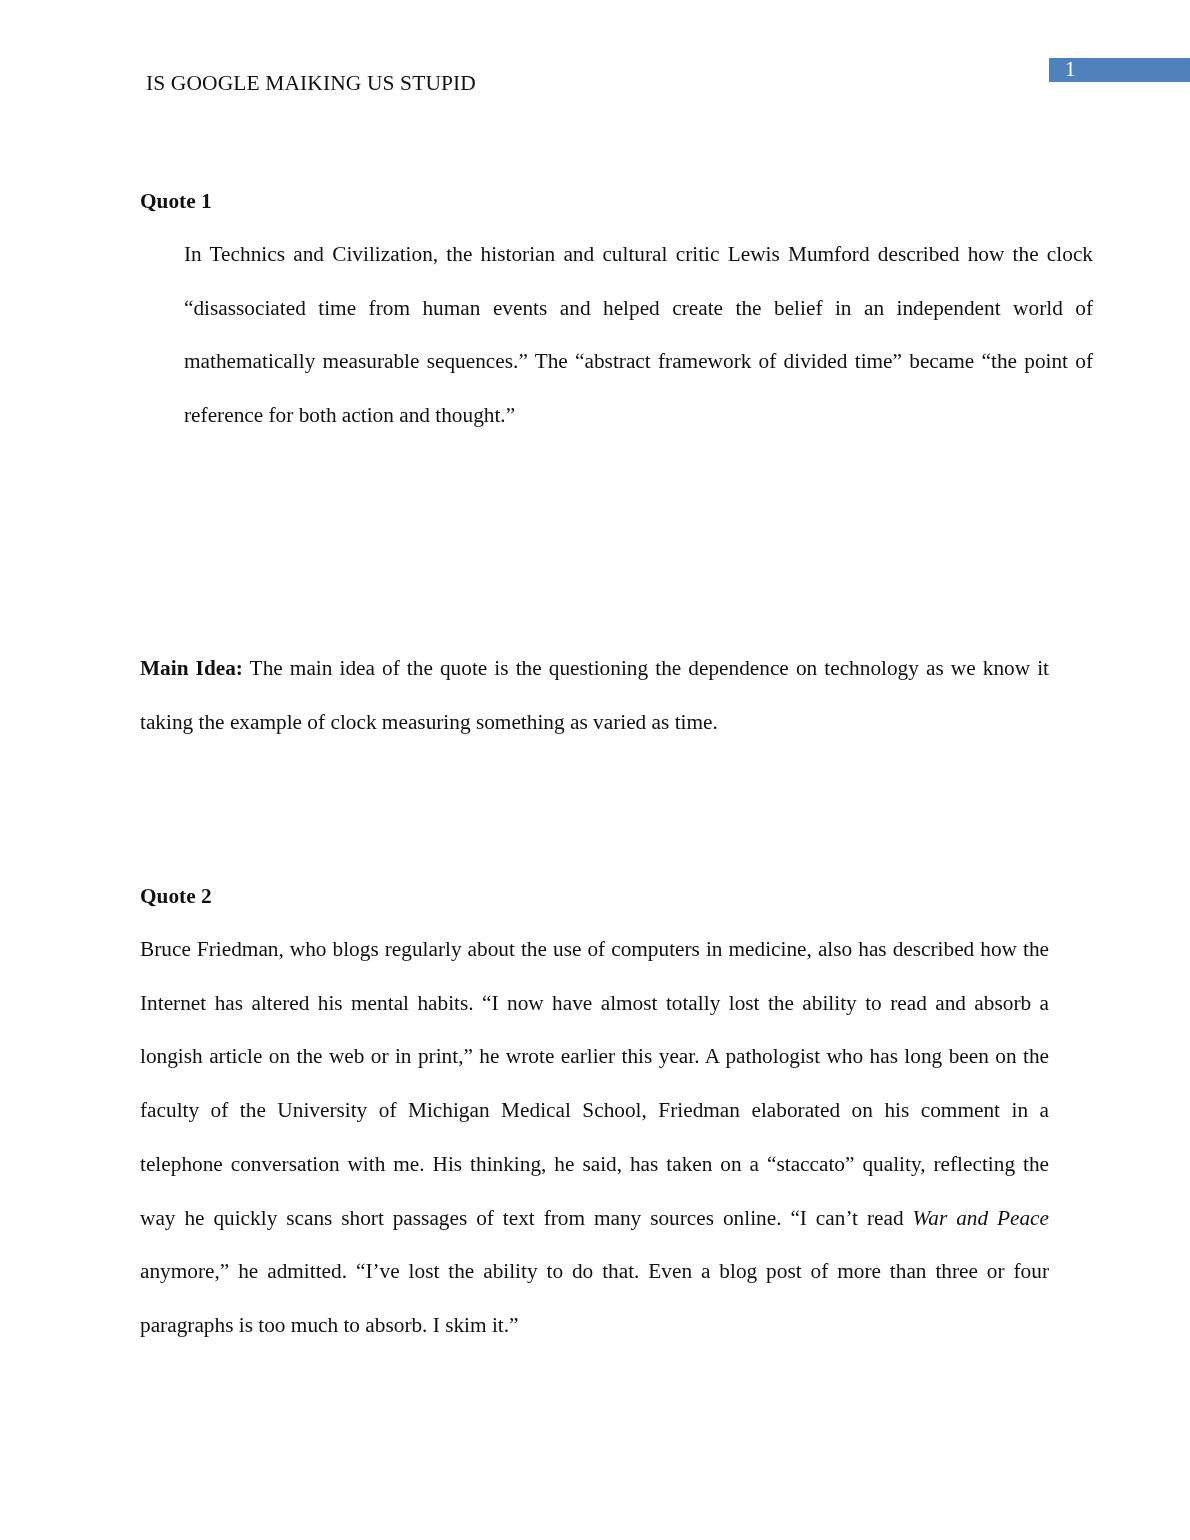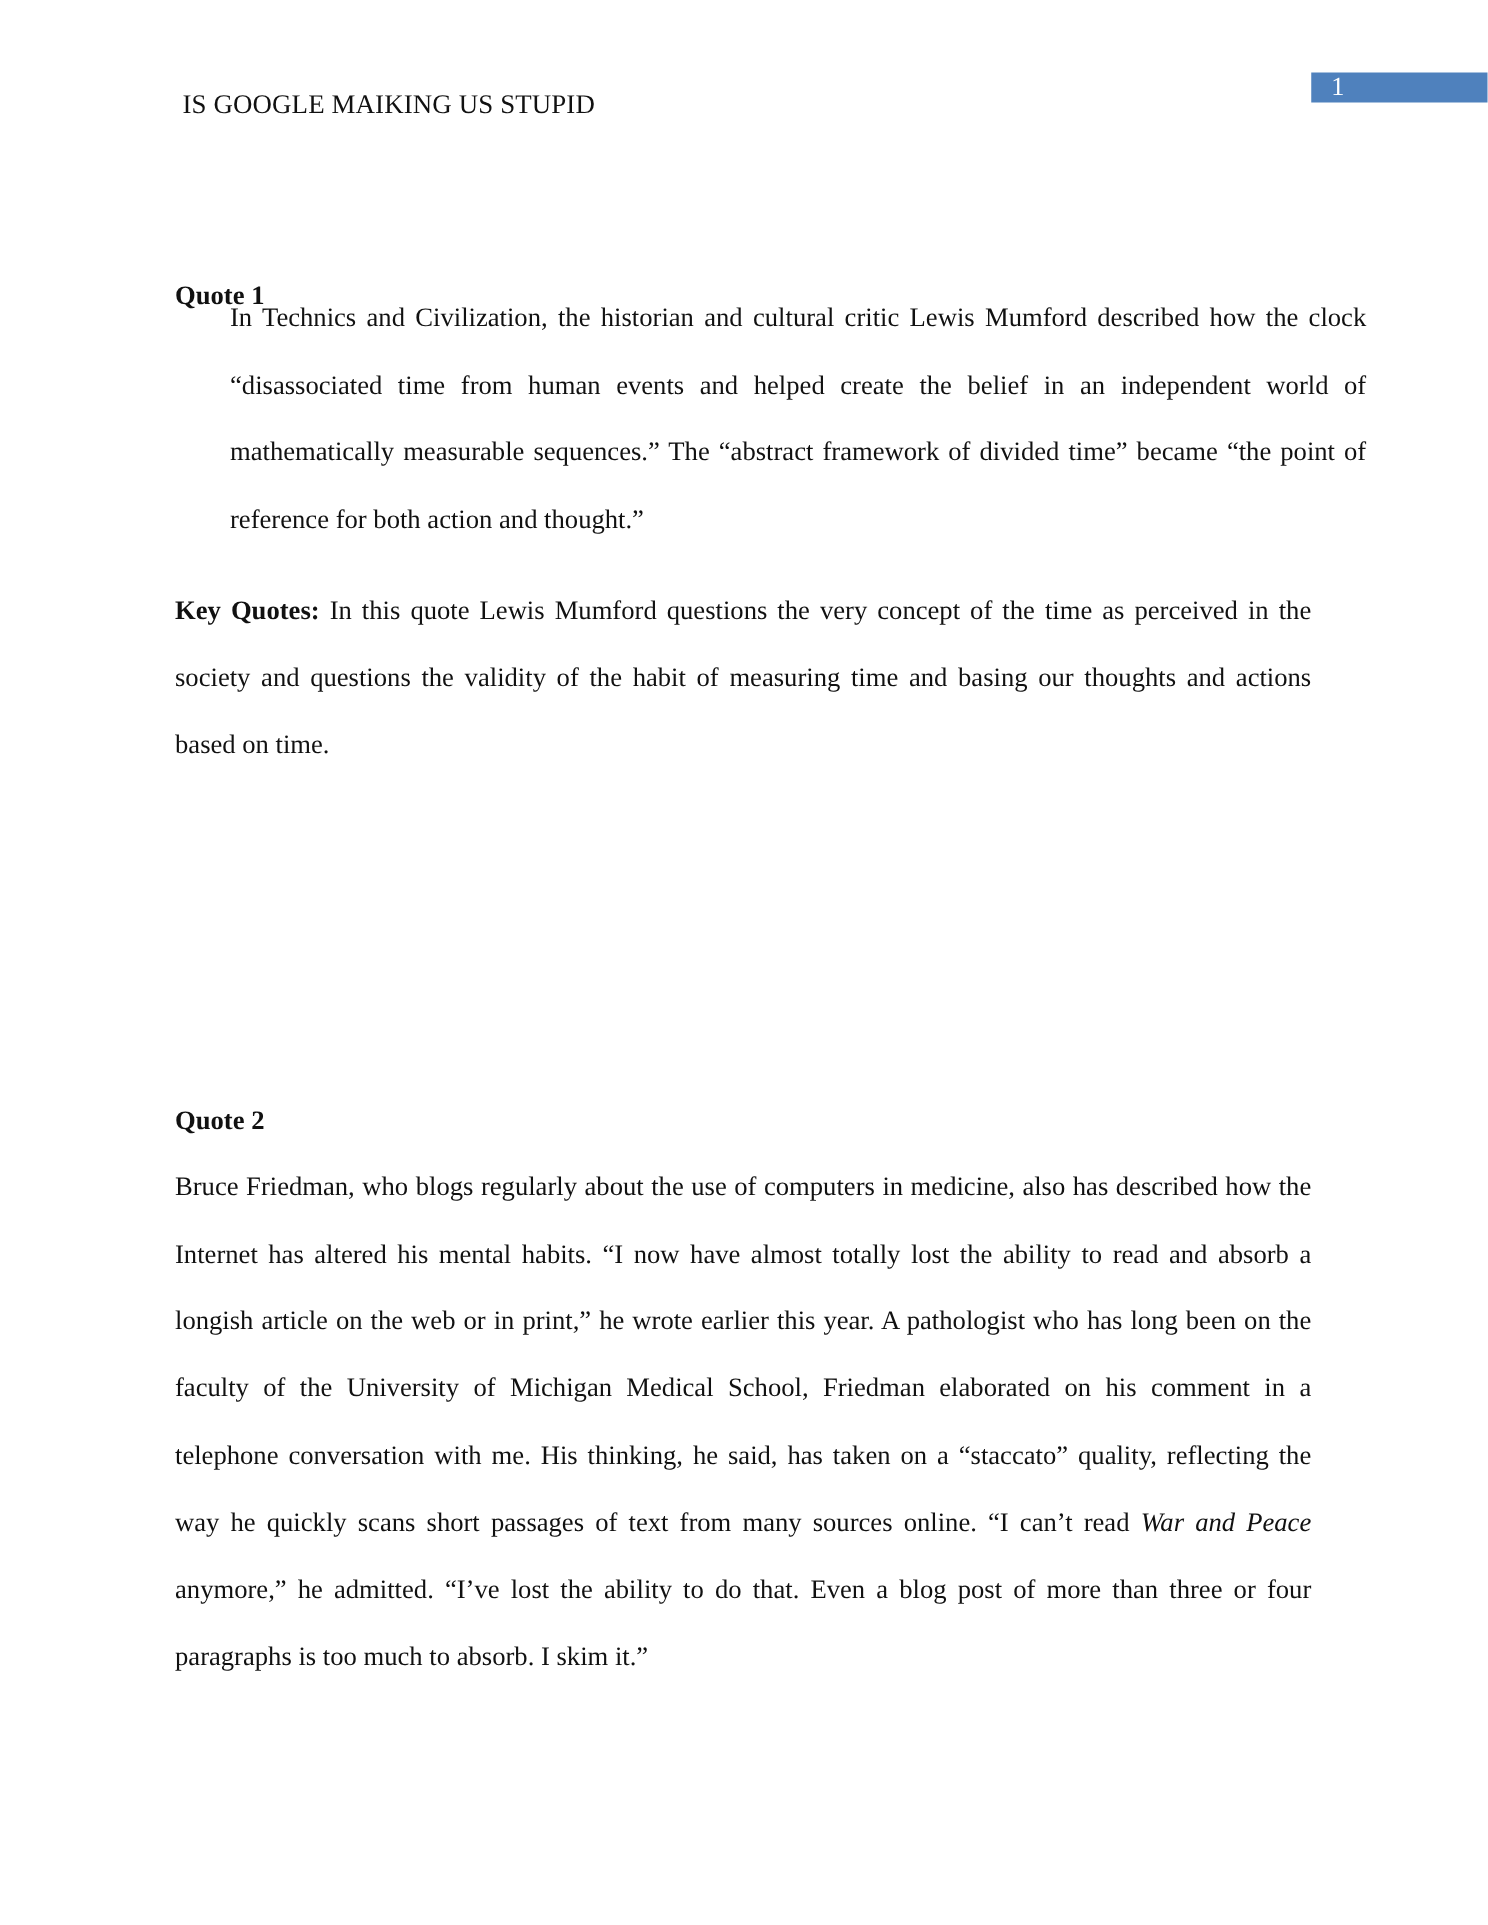--- a/index.html
+++ b/index.html
@@ -70,28 +70,28 @@
 <body>
 
 <div class="page">
 
   <div class="header-title">IS GOOGLE MAIKING US STUPID</div>
 
   <div class="page-number-bar">
     <span class="page-number">1</span>
   </div>
 
-  <div class="heading" style="top:187px;margin-top:35px;">Quote 1</div>
+  <div class="heading" style="top:187px;">Quote 1</div>
 
   <div class="para" style="top:228px;margin-left:44px;">In Technics and Civilization, the historian and cultural critic Lewis Mumford  described how the clock “disassociated time from human events and helped create the belief in an independent world of mathematically measurable sequences.” The “abstract framework of divided time” became “the point of reference for both action and thought.”</div>
 
-  <div class="para" style="top:462px;">
-    <b>Key Quotes:</b><span> In this quote Lewis Mumford questions the very concept of the time as perceived in the society and questions the validity of the habit of measuring time and basing our thoughts and actions based on time.</span>
+
+  <div class="para" style="top:642px;">
+    <b>Main Idea:</b><span> The main idea of the quote is the questioning the dependence on technology as we know it taking the example of clock measuring something as varied as time.</span>
   </div>
-
 
 
   <div class="heading" style="top:882px;">Quote 2</div>
 
   <div class="para" style="top:923px;font-family:Liberation Serif, serif;">
     <span>Bruce Friedman, who blogs regularly about the use of computers in medicine, also has described how the Internet has altered his mental habits. “I now have almost totally lost the ability to read and absorb a longish article on the web or in print,” he wrote earlier this year. A pathologist who has long been on the faculty of the University of Michigan Medical School, Friedman elaborated on his comment in a telephone conversation with me. His thinking, he said, has taken on a “staccato” quality, reflecting the way he quickly scans short passages of text from many sources online. “I can’t read </span><i>War and Peace</i><span> anymore,” he admitted. “I’ve lost the ability to do that. Even a blog post of more than three or four paragraphs is too much to absorb. I skim it.”</span>
   </div>
 
 </div>
 

